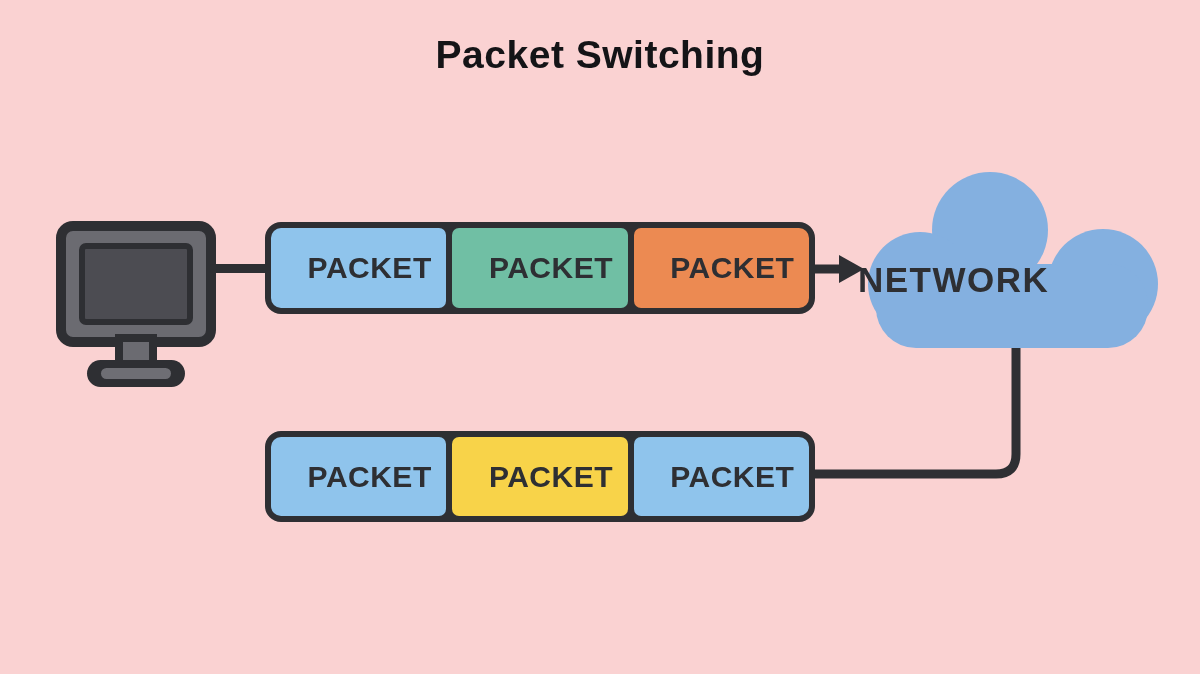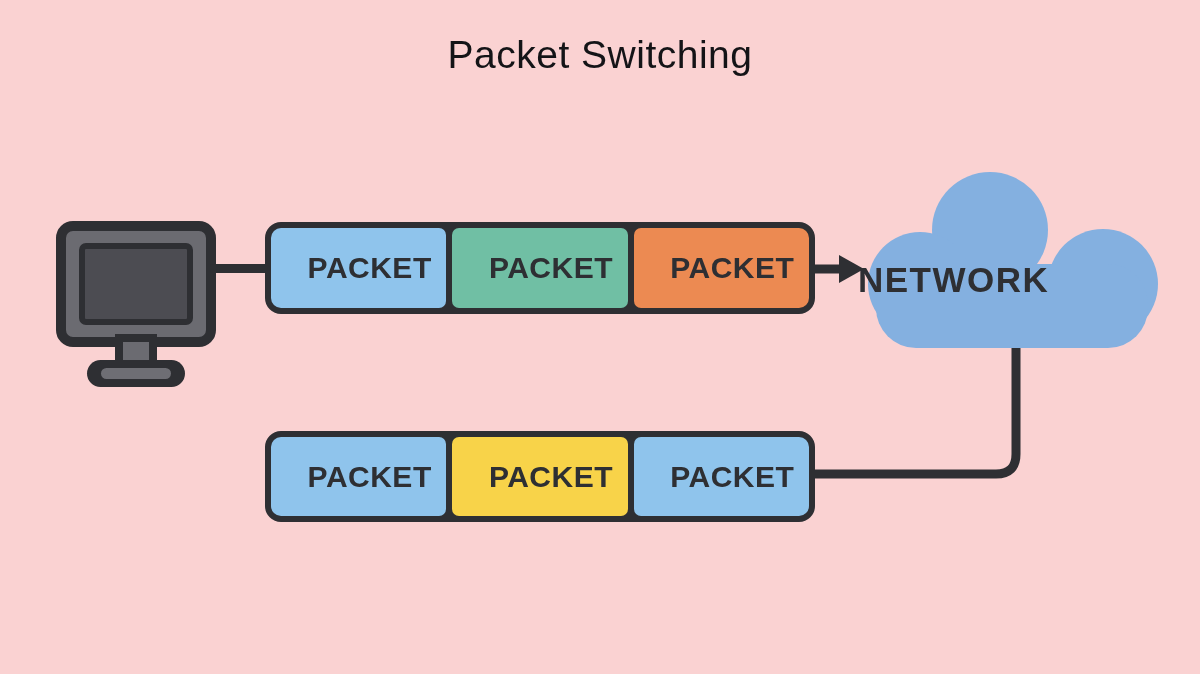--- a/index.html
+++ b/index.html
@@ -12,21 +12,21 @@
     position: relative;
     width: 1200px; height: 674px;
     background: var(--background);
     overflow: hidden;
   }
   .title {
     position: absolute;
     top: 33px; left: 0; right: 0;
     text-align: center;
     font-size: 39px;
-    font-weight: 400;
+    font-weight: 700;
     letter-spacing: 0.5px;
     color: var(--title);
   }
   .monitor-svg { position: absolute; left: 55px; top: 220px; width: 162px; height: 168px; }
   .connector-monitor {
     position: absolute;
     left: 210px; top: 264px;
     width: 60px; height: 9px;
     background: var(--stroke);
     border-radius: 3px;

